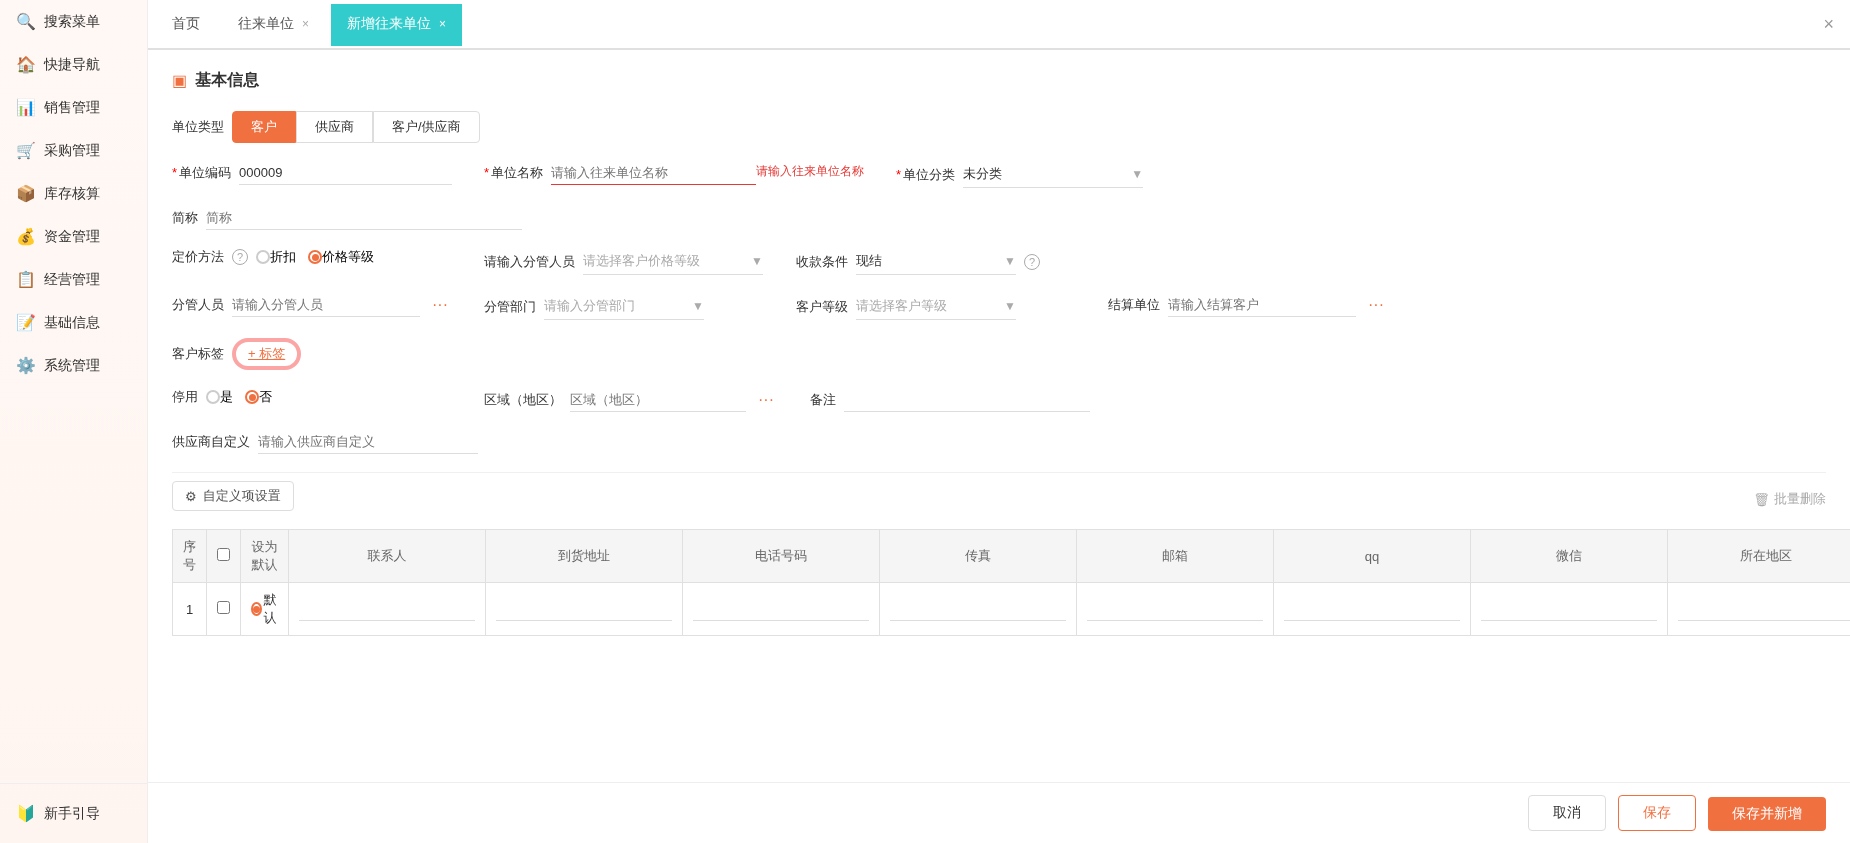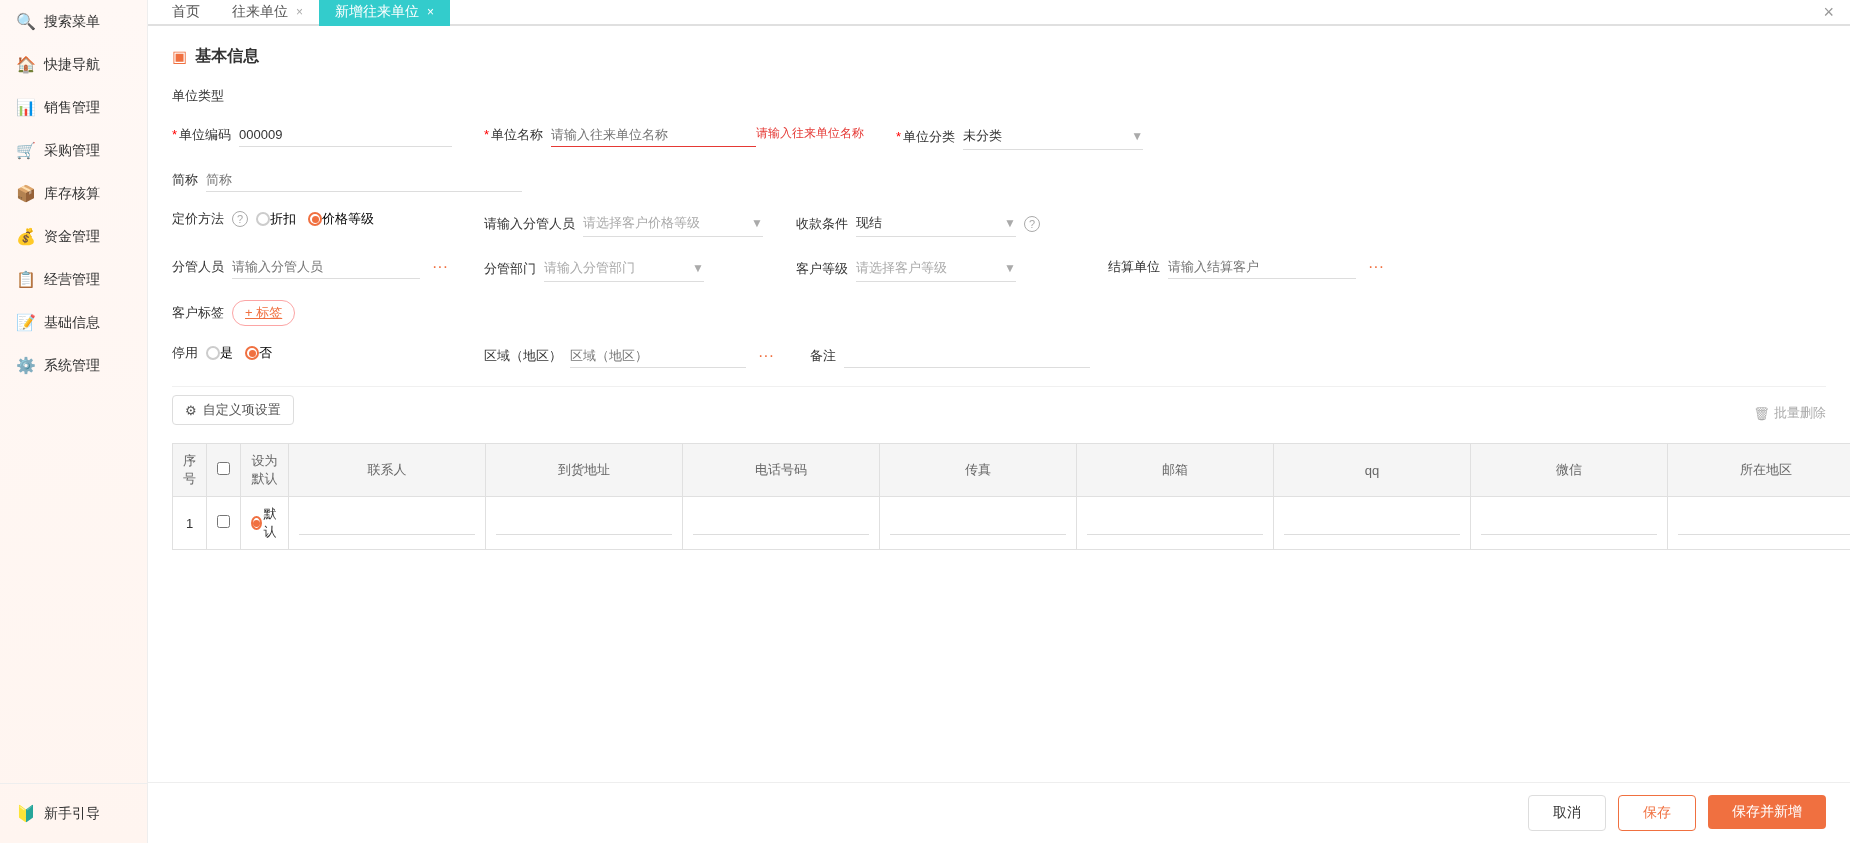--- a/index.html
+++ b/index.html
@@ -37,23 +37,24 @@
       flex-direction: column;
       overflow: hidden;
     }
 
     
     .tab-bar {
       background: #fff;
       display: flex;
       align-items: center;
       border-bottom: 2px solid #e0e0e0;
-      height: 26px;
+      height: 50px;
       padding: 0 8px;
       flex-shrink: 0;
+      gap: 6px;
     }
     .tab {
       padding: 0 16px;
       height: 42px;
       display: flex;
       align-items: center;
       gap: 6px;
       cursor: pointer;
       font-size: 14px;
       color: #555;
@@ -176,21 +177,21 @@
     }
     .radio-circle.checked { border-color: #f07040; }
     .radio-dot {
       width: 7px; height: 7px;
       border-radius: 50%;
       background: #f07040;
     }
 
     
     .tag-btn {
-      border: 1px solid #fca5a5;
+      border: 4px solid #fca5a5;
       color: #f07040;
       border-radius: 20px;
       padding: 3px 12px;
       font-size: 13px;
       cursor: pointer;
       background: #fff;
       text-decoration: underline;
     }
 
     
@@ -231,21 +232,21 @@
       padding: 8px 10px;
       border: 1px solid #e0e0e0;
       text-align: center;
       color: #333;
     }
 
     
     .bottom-bar {
       display: flex;
       justify-content: flex-end;
-      align-items: flex-start;
+      align-items: flex-end;
       gap: 12px;
       padding: 12px 24px;
       border-top: 1px solid #eee;
       background: #fff;
       flex-shrink: 0;
     }
     .btn-cancel {
       padding: 8px 24px;
       border: 1px solid #ddd;
       background: #fff;
@@ -371,20 +372,25 @@
   <div class="content">
 
     <div class="section-header">
       <span class="section-icon">▣</span>
       <span class="section-title">基本信息</span>
     </div>
 
     <div class="form-row">
       <div class="form-field">
         <span class="form-label">单位类型</span>
+        <div class="unit-type-group">
+          <button class="unit-btn active">客户</button>
+          <button class="unit-btn">供应商</button>
+          <button class="unit-btn">客户/供应商</button>
+        </div>
       </div>
     </div>
 
     <div class="form-row">
 
       <div class="form-field">
         <span class="form-label">
           <span class="required-star">*</span><span>单位编码</span>
         </span>
         <input class="form-input" value="000009" style="">
@@ -508,20 +514,26 @@
         <span class="form-label">区域（地区）</span>
         <input class="form-input" placeholder="区域（地区）" style="min-width: 160px;">
         <span class="dots-btn">···</span>
       </div>
       <div class="form-field">
         <span class="form-label">备注</span>
         <input class="form-input" style="min-width: 240px;">
       </div>
     </div>
 
+    <div class="form-row">
+      <div class="form-field">
+        <span class="form-label">供应商自定义</span>
+        <input class="form-input" placeholder="请输入供应商自定义" style="min-width: 220px;">
+      </div>
+    </div>
 
     <div class="divider"></div>
 
     <div style="display:flex; justify-content:space-between; align-items:center; margin-bottom:6px;">
       <button class="customize-btn">
         <span>⚙</span>
         <span>自定义项设置</span>
       </button>
       <div class="batch-delete">
         <span>🗑</span>

